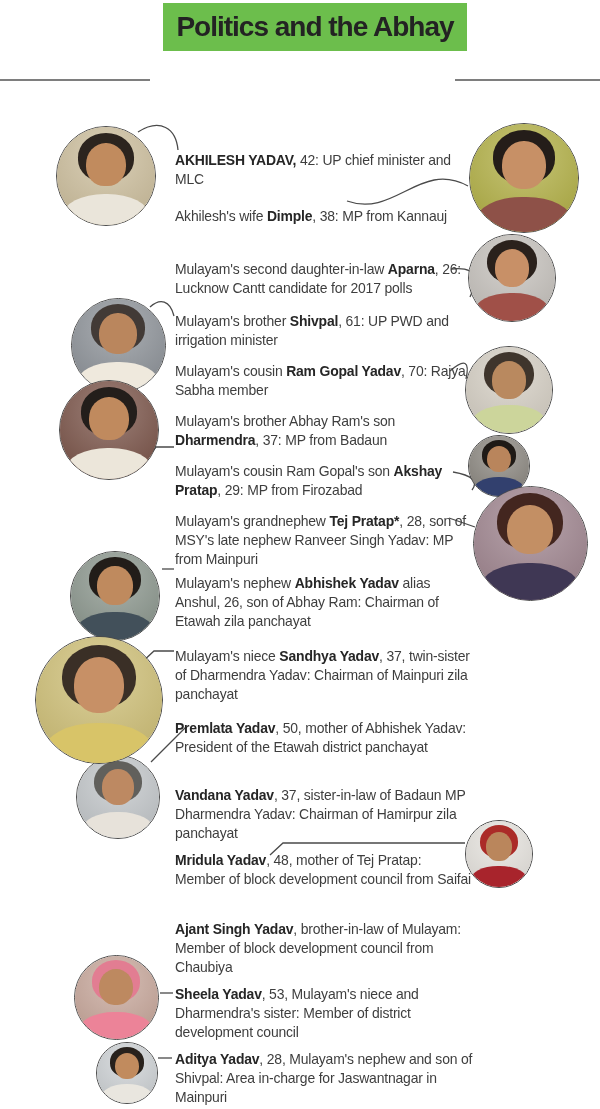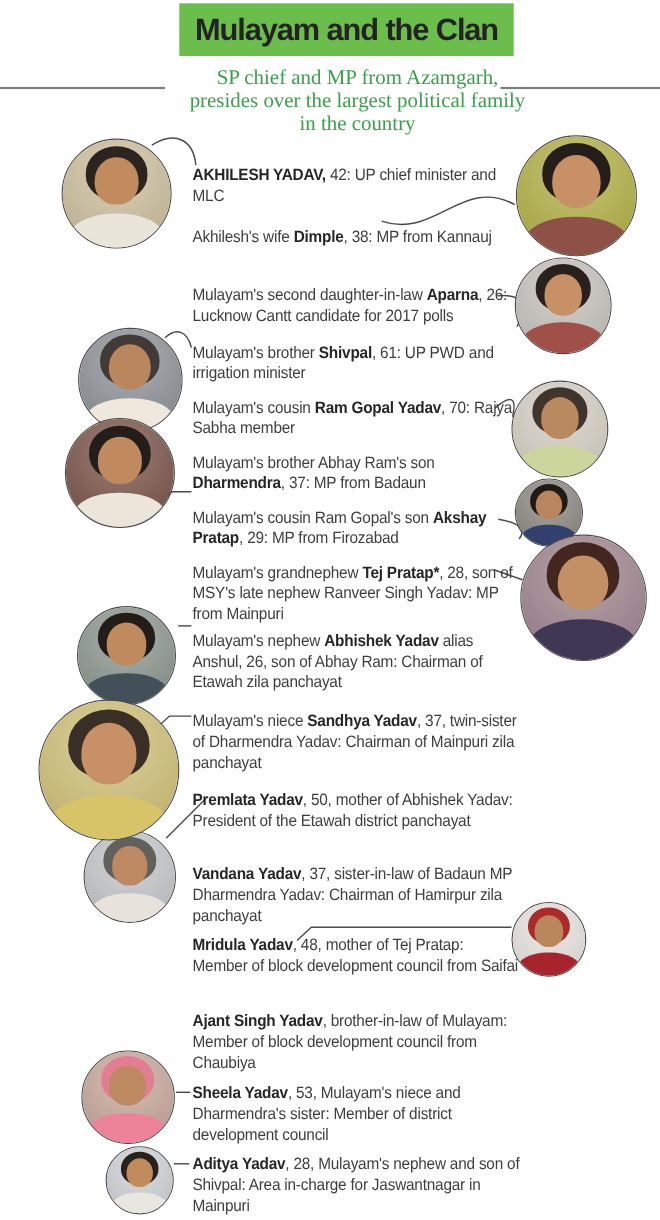--- a/index.html
+++ b/index.html
@@ -40,25 +40,24 @@
 </style>
 </head>
 <body>
 
 <div id="stage">
 
   <div class="rule left"></div>
   <div class="rule right"></div>
 
   <div class="title-box">
-    <h1>Mulayam and the Clan</h1>
+    <h1>Politics and the Abhay</h1>
   </div>
 
   <div class="intro">
-    <div class="body">SP chief and MP from Azamgarh, presides over the largest political family in the country</div>
   </div>
 
   <svg id="connectors" width="600" height="1109" viewBox="0 0 600 1109">
     <path d="M138,132 C160,118 176,128 178,150"></path>
     <path d="M347,201 C395,218 420,160 468,186"></path>
     <path d="M452,269 C482,266 476,284 470,297"></path>
     <path d="M150,307 C160,298 170,300 174,316"></path>
     <path d="M450,371 Q472,352 466,379"></path>
     <path d="M174,447 L156,447 L146,459"></path>
     <path d="M453,472 Q482,477 472,490"></path>

